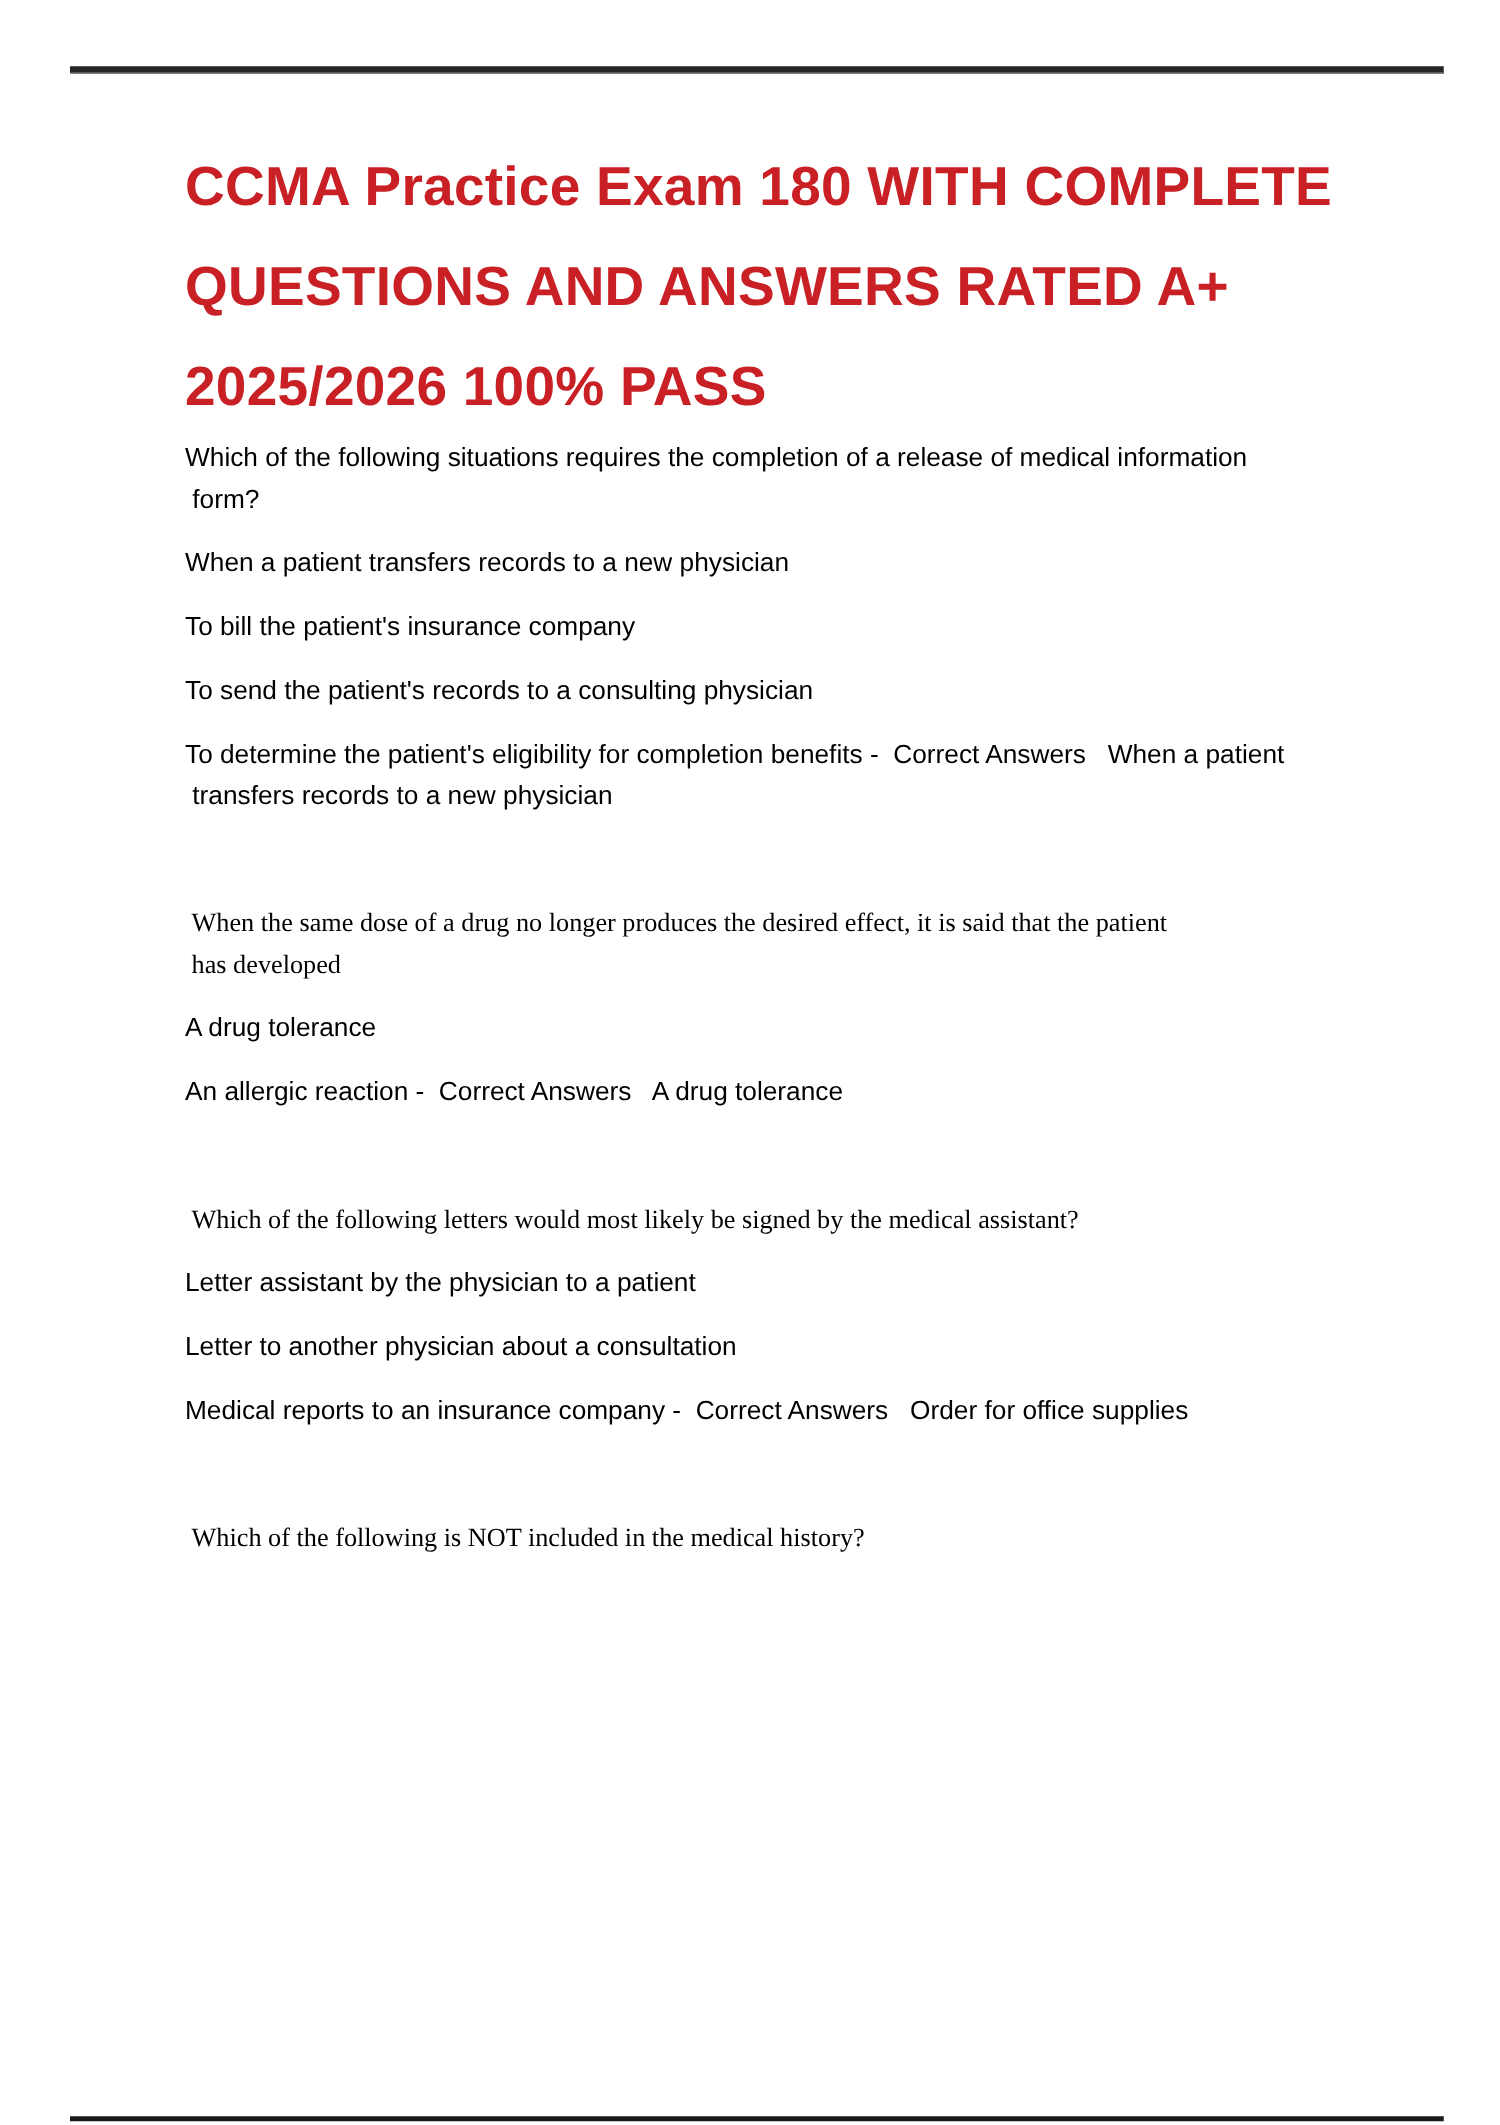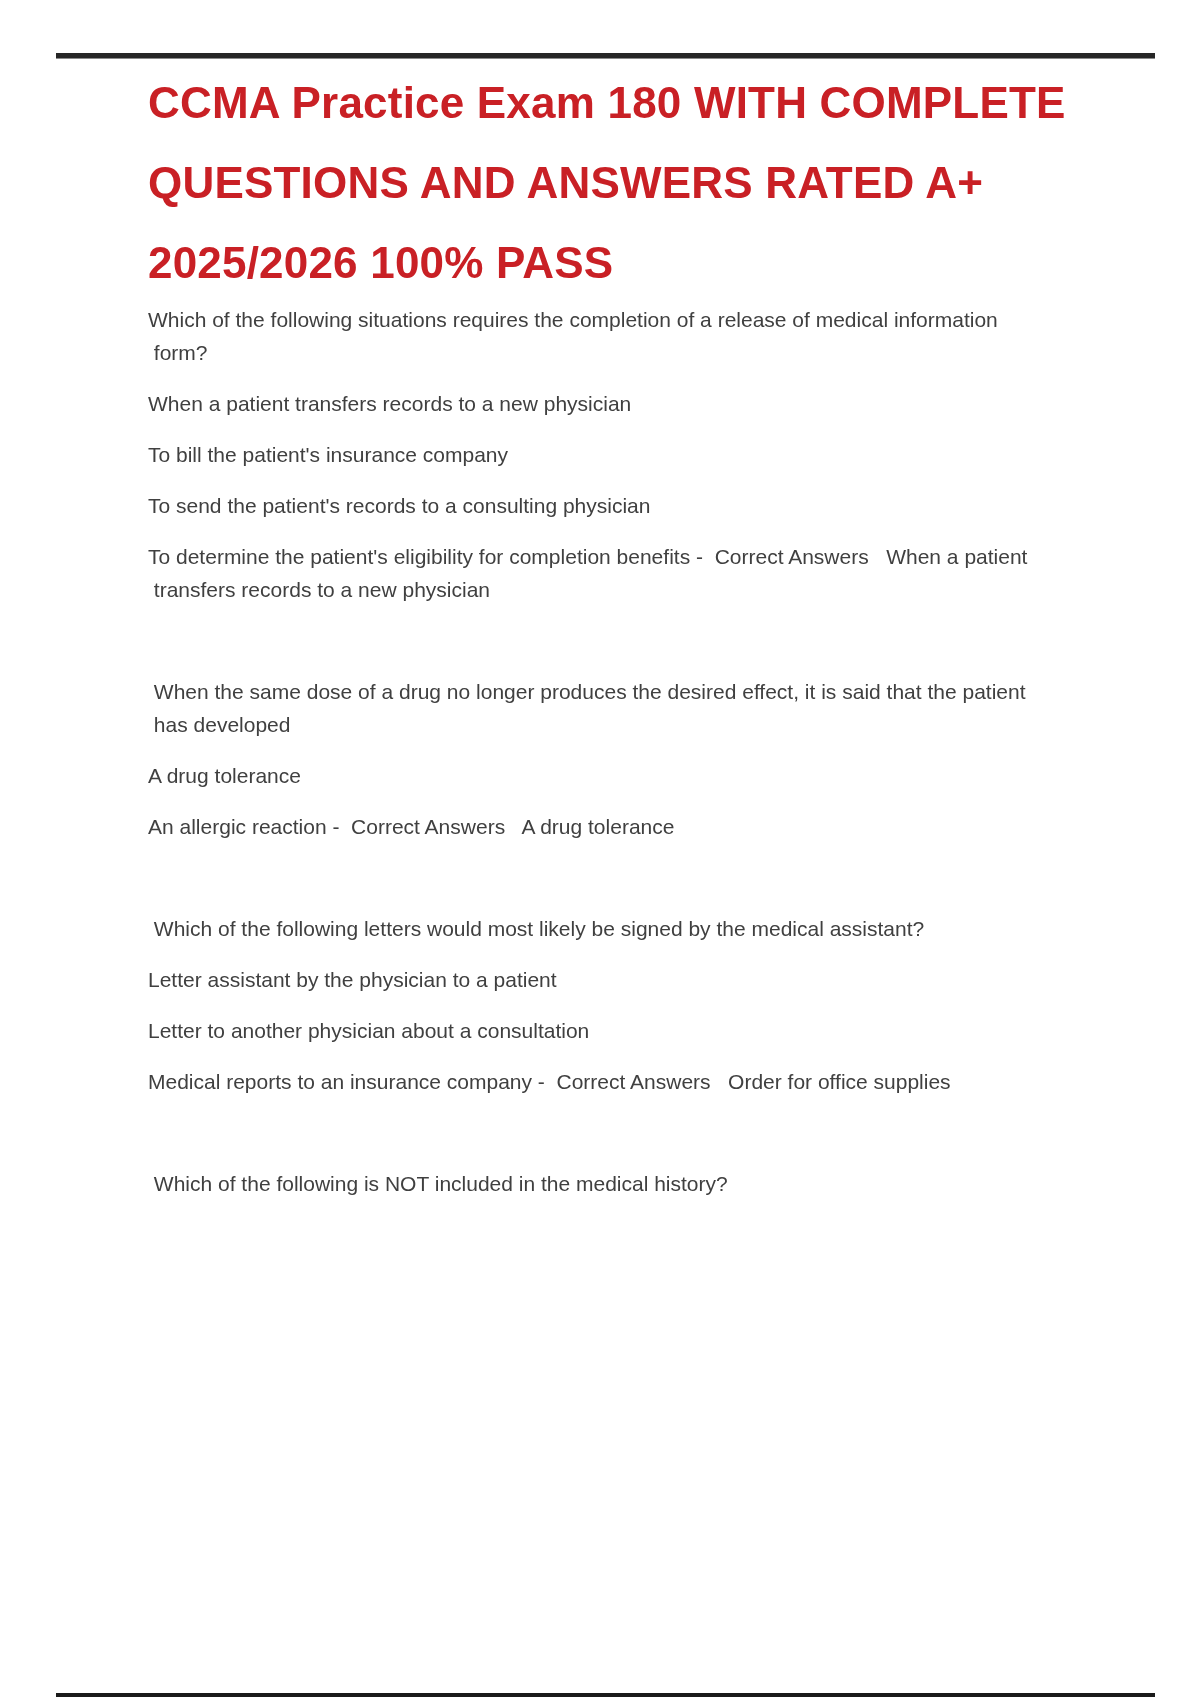--- a/index.html
+++ b/index.html
@@ -31,38 +31,39 @@
     height: 4px;
     background: #1a1a1a;
   }
   .content {
     position: absolute;
     top: 0;
     left: 148px;
     width: 1012px;
   }
   .doc-title {
-    padding-top: 63px;
+    padding-top: 110px;
     margin: 0;
     font-size: 44px;
     font-weight: bold;
     line-height: 80px;
     color: #c92025;
     white-space: pre-wrap;
     letter-spacing: 0.2px;
   }
   .par {
     margin: 0 0 18px 0;
     font-size: 21px;
     line-height: 33px;
-    color: #404040;
+    color: #000000;
     white-space: pre-wrap;
   }
   .gap {
     margin-top: 69px; 
+    font-family: Liberation Serif, serif;
   }
 </style>
 </head>
 <body>
 
 <div class="page">
 
   <div class="rule top"></div>
 
   <div class="content">

